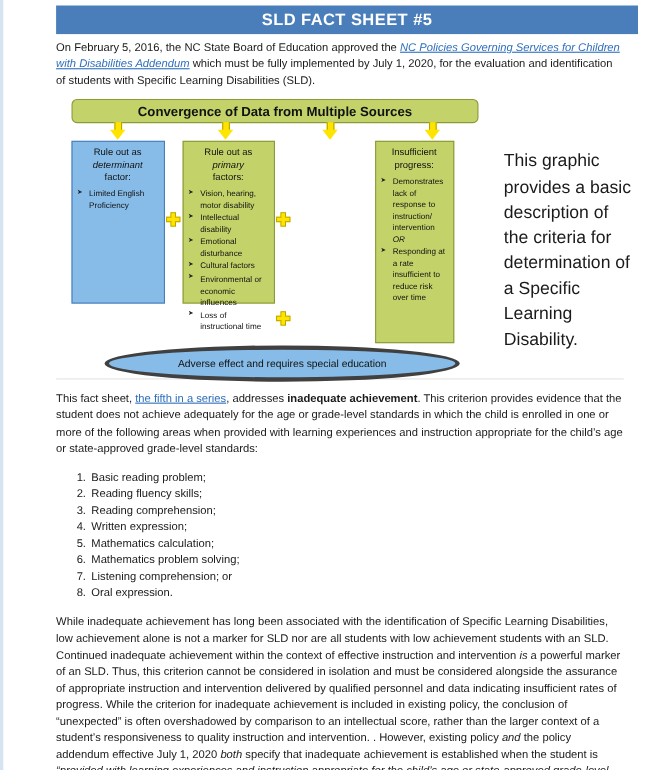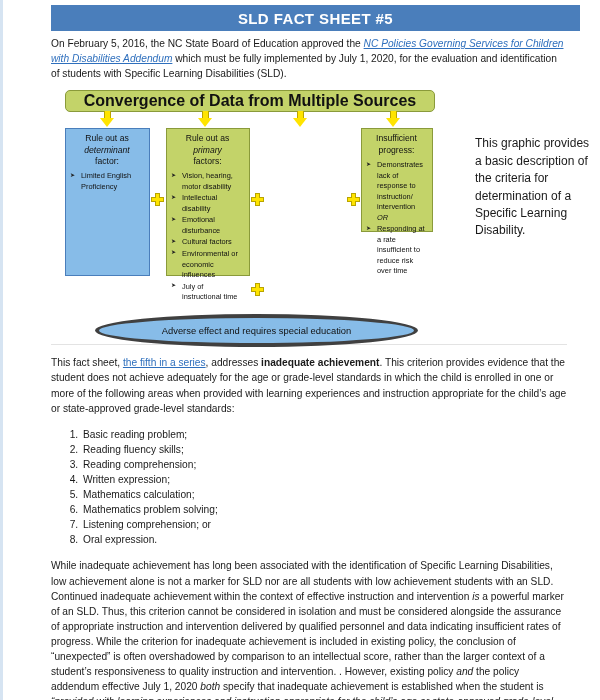--- a/index.html
+++ b/index.html
@@ -62,21 +62,21 @@
     left: 62px;
     top: 0;
     width: 368px;
     height: 20px;
     background: #c3d369;
     border: 1px solid #8a9a3a;
     border-radius: 5px;
     display: flex;
     align-items: center;
     justify-content: center;
-    font-size: 16px;
+    font-size: 12px;
     font-weight: bold;
     color: #111;
   }
   .arrow-down {
     position: absolute;
     width: 15px;
     height: 16px;
     top: 21px;
   }
   .arrow-down .shaft {
@@ -178,24 +178,24 @@
   }
   .plus b {
     position: absolute;
     left: 1px; top: 5px; width: 11px; height: 3px;
     background: #ffe400;
     display: block;
   }
 
   .side-note {
     position: absolute;
-    left: 472px;
+    left: 455px;
     top: 45px;
     width: 120px;
-    font-size: 12px;
+    font-size: 16px;
     line-height: 1.45;
     color: #1a1a1a;
   }
 
   .oval {
     position: absolute;
     left: 92px;
     top: 224px;
     width: 315px;
     height: 25px;
@@ -298,40 +298,40 @@
         <span>Rule out as</span><br>
         <span class="it">primary</span><br>
         <span>factors:</span>
       </div>
       <ul class="crit-list">
         <li>Vision, hearing, motor disability</li>
         <li>Intellectual disability</li>
         <li>Emotional disturbance</li>
         <li>Cultural factors</li>
         <li>Environmental or economic influences</li>
-        <li>July of instructional time</li>
+        <li>Loss of instructional time</li>
       </ul>
     </div>
 
     <div class="plus" style="left:248px; top:103px;">
       <i></i>
         <u></u>
         <s></s>
         <b></b>
     </div>
 
 
     <div class="plus" style="left:344px; top:103px;">
       <i></i>
         <u></u>
         <s></s>
         <b></b>
     </div>
 
-    <div class="crit-box green" style="left:358px; width:72px; height:104px;">
+    <div class="crit-box green" style="left:338px; width:72px; height:184px;">
       <div class="crit-title">
         <span>Insufficient</span><br>
         <span>progress:</span>
       </div>
       <ul class="crit-list">
         <li><span>Demonstrates lack of response to instruction/ intervention</span> <span class="it">OR</span></li>
         <li>Responding at a rate insufficient to reduce risk over time</li>
       </ul>
     </div>
 

